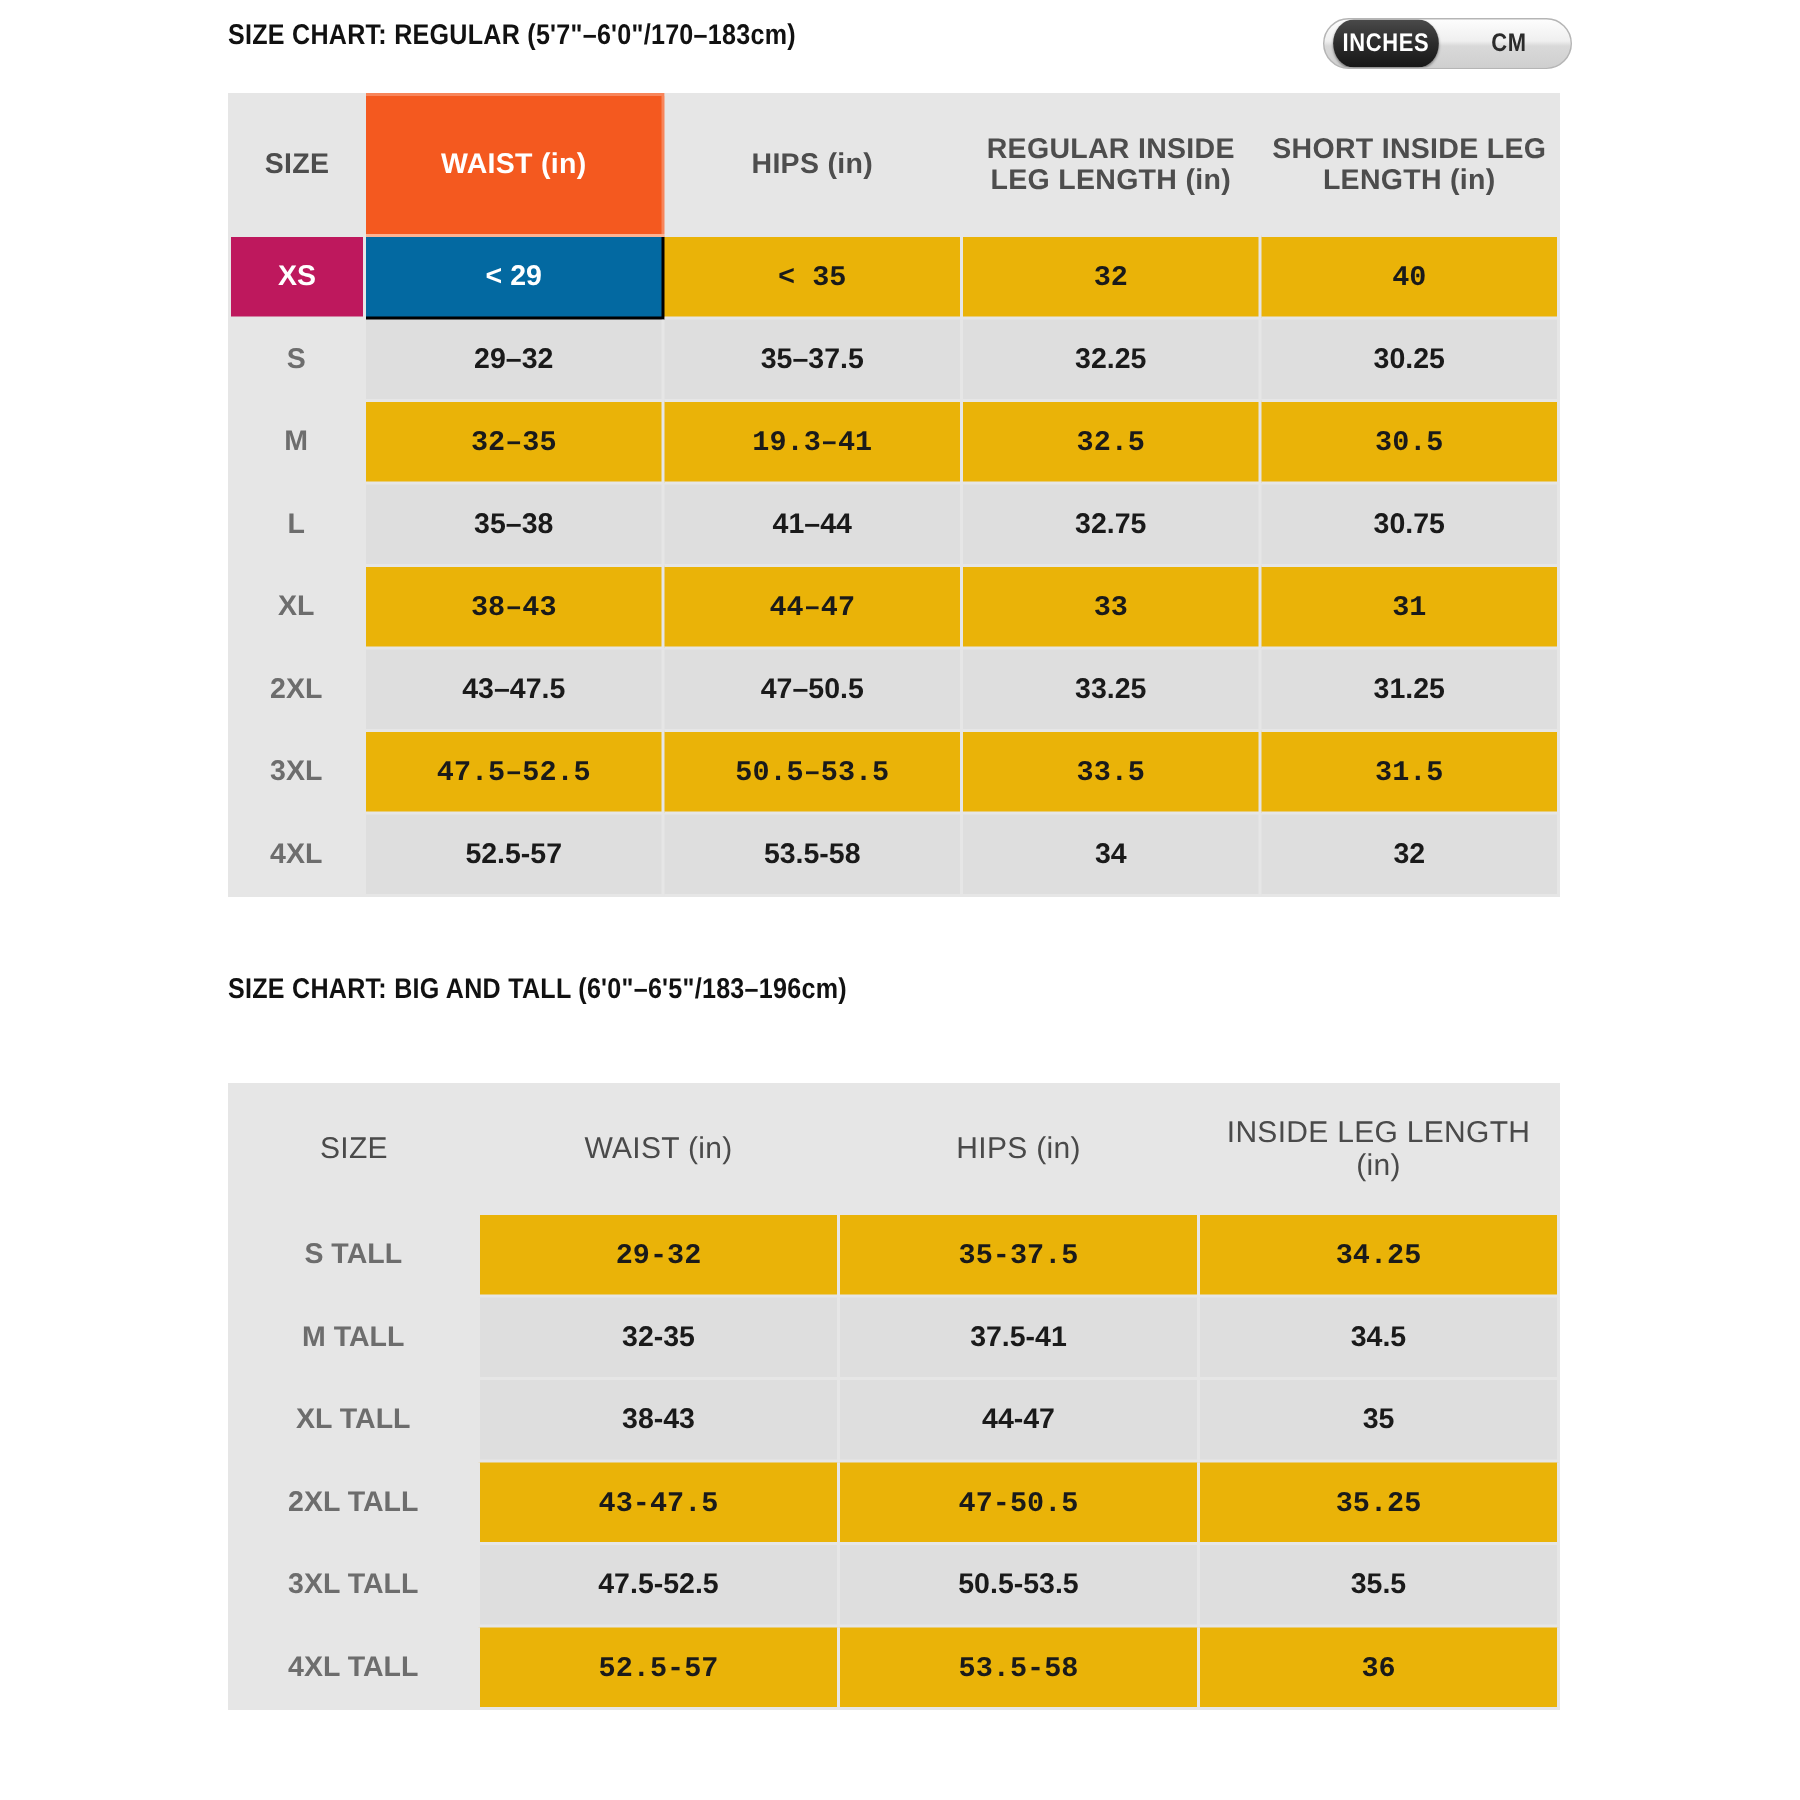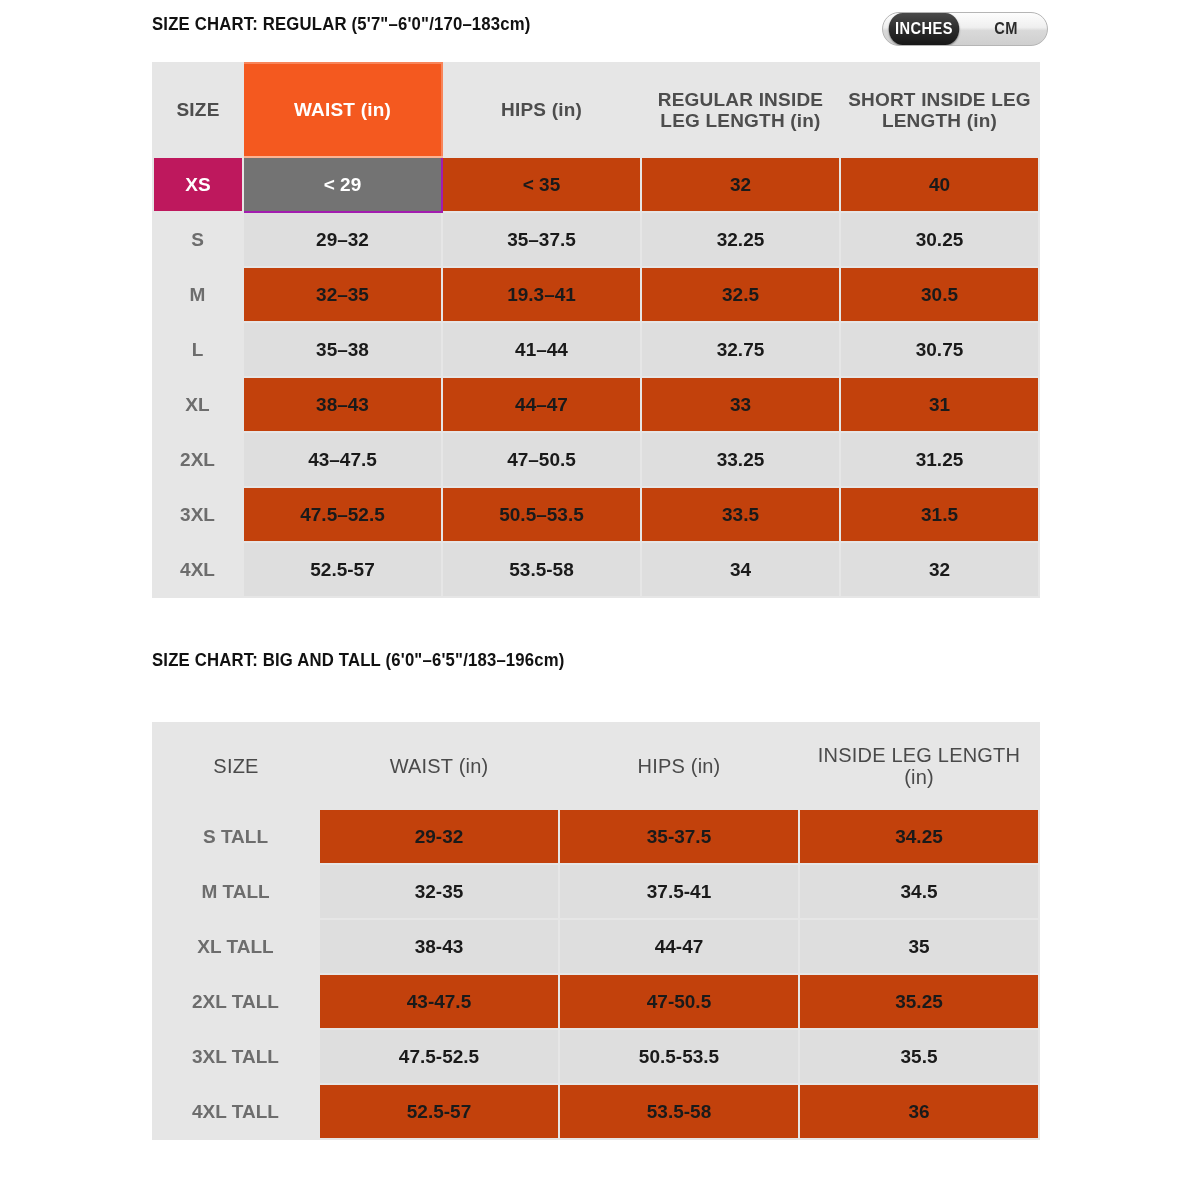--- a/index.html
+++ b/index.html
@@ -101,38 +101,38 @@
     color: #6d6d6d;
     font-weight: bold;
     border-left: none;
   }
   .sizetable td.datacell {
     color: #1a1a1a;
     font-weight: bold;
   }
 
   
-  .sizetable tbody tr.odd  td.datacell { background: #c2410c; }
+  .sizetable tbody tr.odd  td.datacell { background: #eab308; font-family: Liberation Mono, monospace; }
   .sizetable tbody tr.even td.datacell { background: #dedede; }
 
   #table-regular tbody tr { height: 55px; }
   #table-tall tbody tr { height: 55px; }
 
   
   .sizetable td.hl-size {
     background: #be185d;
     color: #ffffff;
     font-weight: bold;
     border: 2px solid #e6e6e6;
   }
   .sizetable td.hl-waist {
-    background: #737373;
-    color: #ffffff;
-    font-weight: bold;
-    border: 2px solid #a21caf;
+    background: #0369a1;
+    color: #ffffff;
+    font-weight: bold;
+    border: 2px solid #000000;
   }
   .sizetable th.hl-head {
     background: #f4591f;
     color: #ffffff;
     border: 2px solid #f8855a;
     border-bottom-color: #fbb393;
   }
 
   
   #table-regular col.c-size  { width: 90px; }

